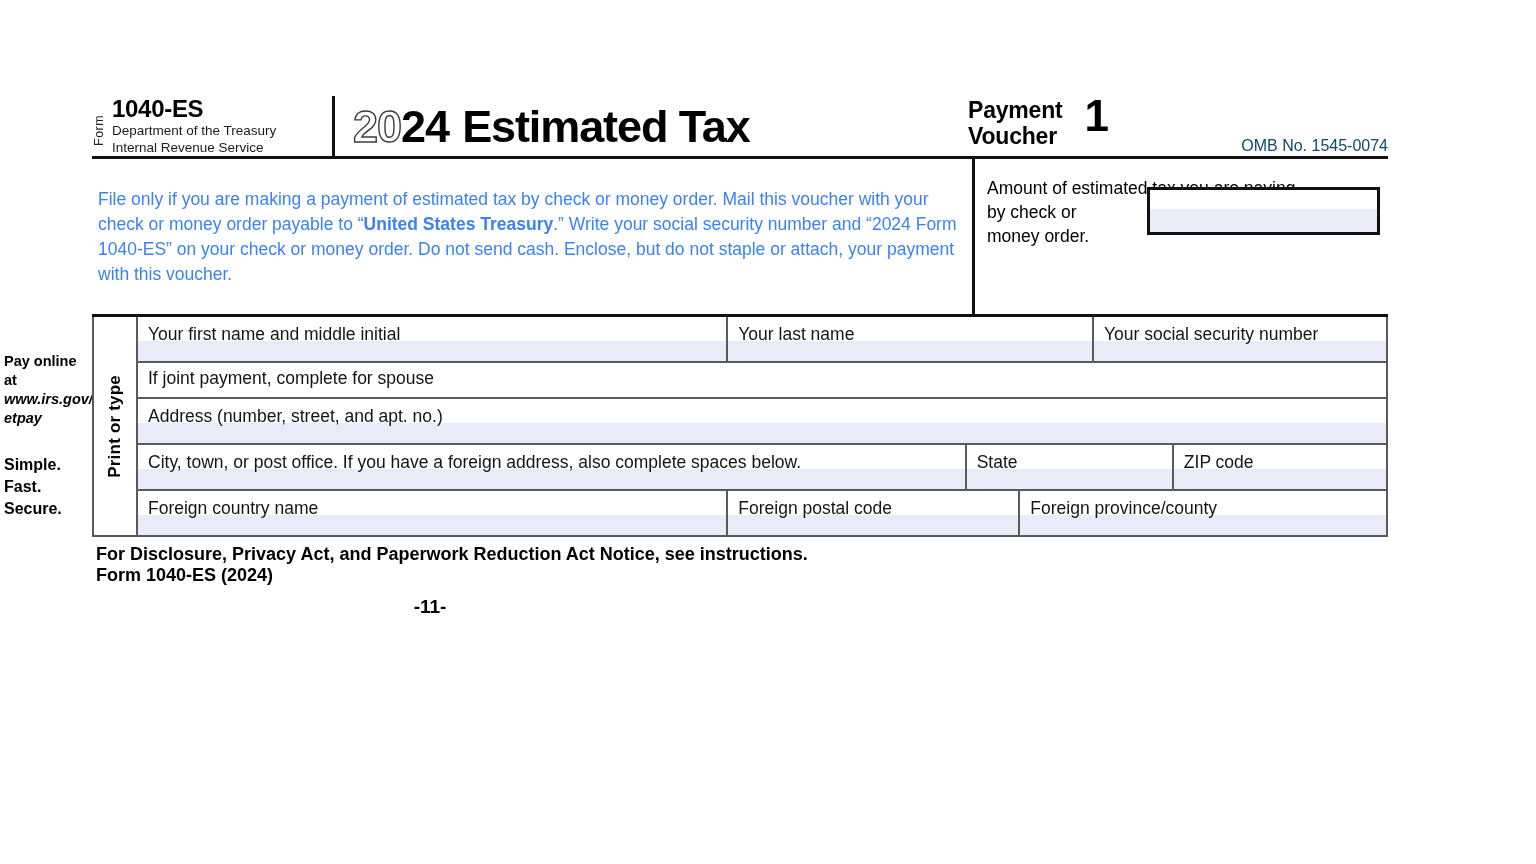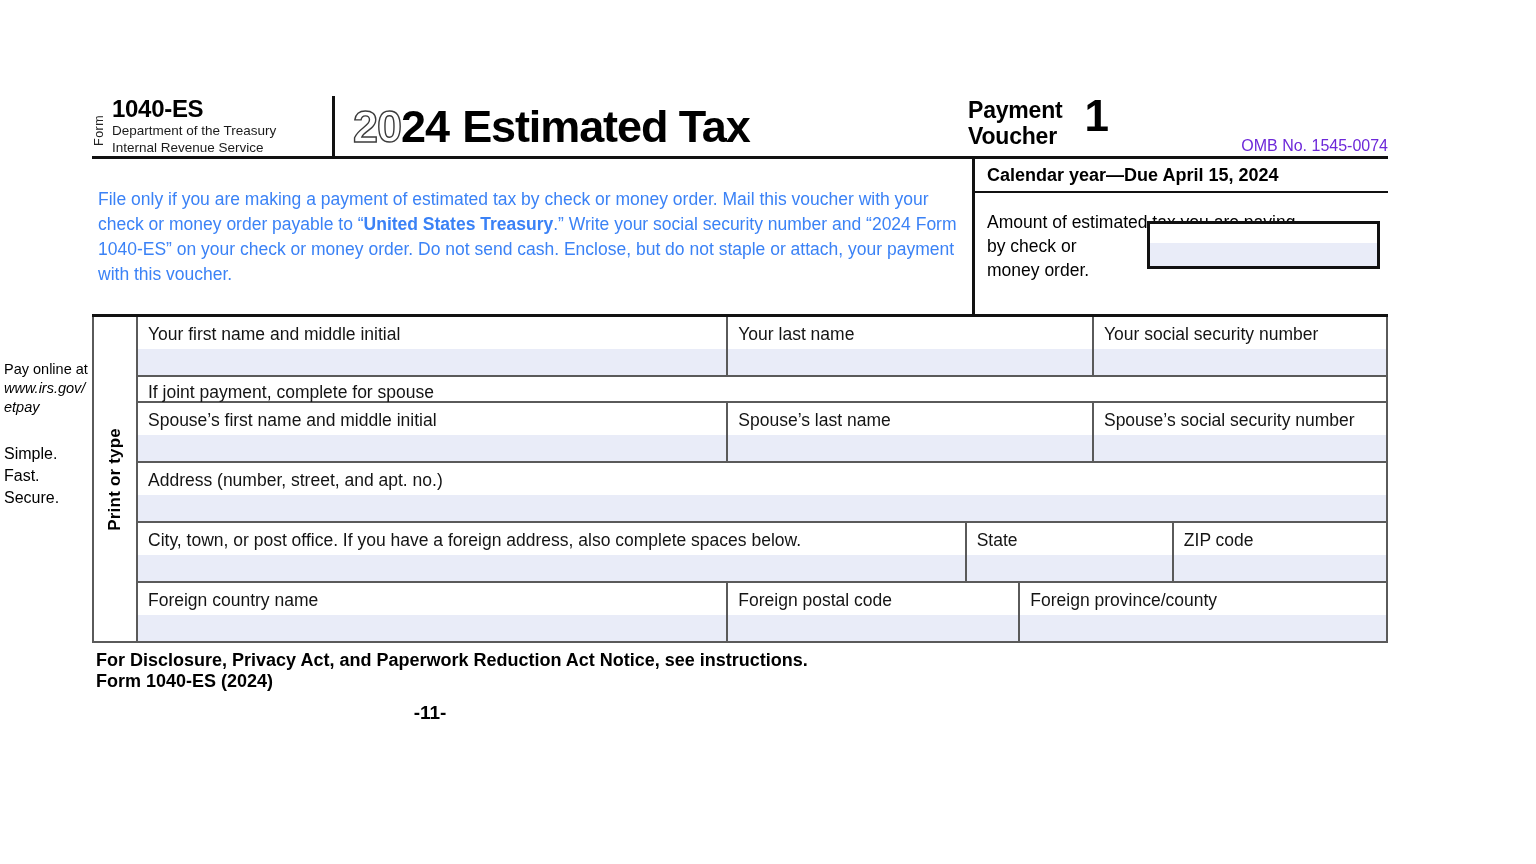--- a/index.html
+++ b/index.html
@@ -112,21 +112,21 @@
   }
   .pv-num {
     font-size: 44px;
     font-weight: bold;
     line-height: 46px;
     margin-left: 22px;
     margin-top: -4px;
   }
   .omb {
     font-size: 16px;
-    color: #6d28d9;
+    color: #0c4a6e;
     align-self: flex-end;
     margin-left: auto;
     margin-bottom: 1px;
     white-space: nowrap;
   }
 
   
   .mid {
     display: flex;
     align-items: stretch;
@@ -206,40 +206,40 @@
     display: flex;
     border-bottom: 2px solid #5a5a5a;
   }
   .row:last-child { border-bottom: none; }
 
   .cell {
     position: relative;
     border-right: 2px solid #5a5a5a;
     box-sizing: border-box;
     background: linear-gradient(to bottom, #ffffff 0%, #ffffff 55%, #e9ecf8 55%, #e9ecf8 100%);
-    height: 58px;
+    height: 44px;
   }
   .cell:last-child { border-right: none; }
   .cell .lab {
     font-size: 17.5px;
     line-height: 20px;
     padding: 7px 0 0 10px;
     color: #141414;
     white-space: nowrap;
   }
 
   
   .c-name1 { width: 47.3%; }
   .c-name2 { width: 29.3%; }
   .c-name3 { width: 23.4%; }
 
   
   .row-joint .cell {
     width: 100%;
-    height: 24px;
+    height: 34px;
     background: #ffffff;
     border-right: none;
     border-radius: 8px;
   }
   .row-joint .lab { padding-top: 5px; }
 
   
   .c-addr { width: 100%; border-right: none; }
 
   
@@ -269,24 +269,24 @@
     font-size: 19px;
     font-weight: bold;
     margin-top: 10px;
     padding-right: 620px;
   }
 
   
   .margin-note {
     position: absolute;
     left: 4px;
-    top: 360px;
+    top: 352px;
     width: 86px;
     font-size: 14.5px;
-    font-weight: normal;
+    font-weight: bold;
     line-height: 19px;
   }
   .margin-note .url {
     font-style: italic;
   }
   .margin-note .sfs {
     margin-top: 26px;
     font-size: 16px;
     line-height: 22px;
   }
@@ -337,21 +337,20 @@
 
     </div>
 
     <div class="mid">
 
       <div class="mid-left">
         <p class="instr"><span>File only if you are making a payment of estimated tax by check or money order. Mail this voucher with your check or money order payable to “</span><b>United States Treasury</b><span>.” Write your social security number and “2024 Form 1040-ES” on your check or money order. Do not send cash. Enclose, but do not staple or attach, your payment with this voucher.</span></p>
       </div>
 
       <div class="mid-right">
-        <div class="cal-year">Calendar year—Due April 15, 2024</div>
         <div class="amt-wrap">
           <div class="amt-l1">Amount of estimated tax you are paying</div>
           <div class="amt-l2">by check or</div>
           <div class="amt-l3">money order.</div>
           <div class="amt-box"></div>
         </div>
       </div>
 
     </div>
 
@@ -374,31 +373,20 @@
             <div class="lab">Your social security number</div>
           </div>
         </div>
 
         <div class="row row-joint">
           <div class="cell">
             <div class="lab">If joint payment, complete for spouse</div>
           </div>
         </div>
 
-        <div class="row">
-          <div class="cell c-name1">
-            <div class="lab">Spouse’s first name and middle initial</div>
-          </div>
-          <div class="cell c-name2">
-            <div class="lab">Spouse’s last name</div>
-          </div>
-          <div class="cell c-name3">
-            <div class="lab">Spouse’s social security number</div>
-          </div>
-        </div>
 
         <div class="row">
           <div class="cell c-addr">
             <div class="lab">Address (number, street, and apt. no.)</div>
           </div>
         </div>
 
         <div class="row">
           <div class="cell c-city">
             <div class="lab">City, town, or post office. If you have a foreign address, also complete spaces below.</div>

